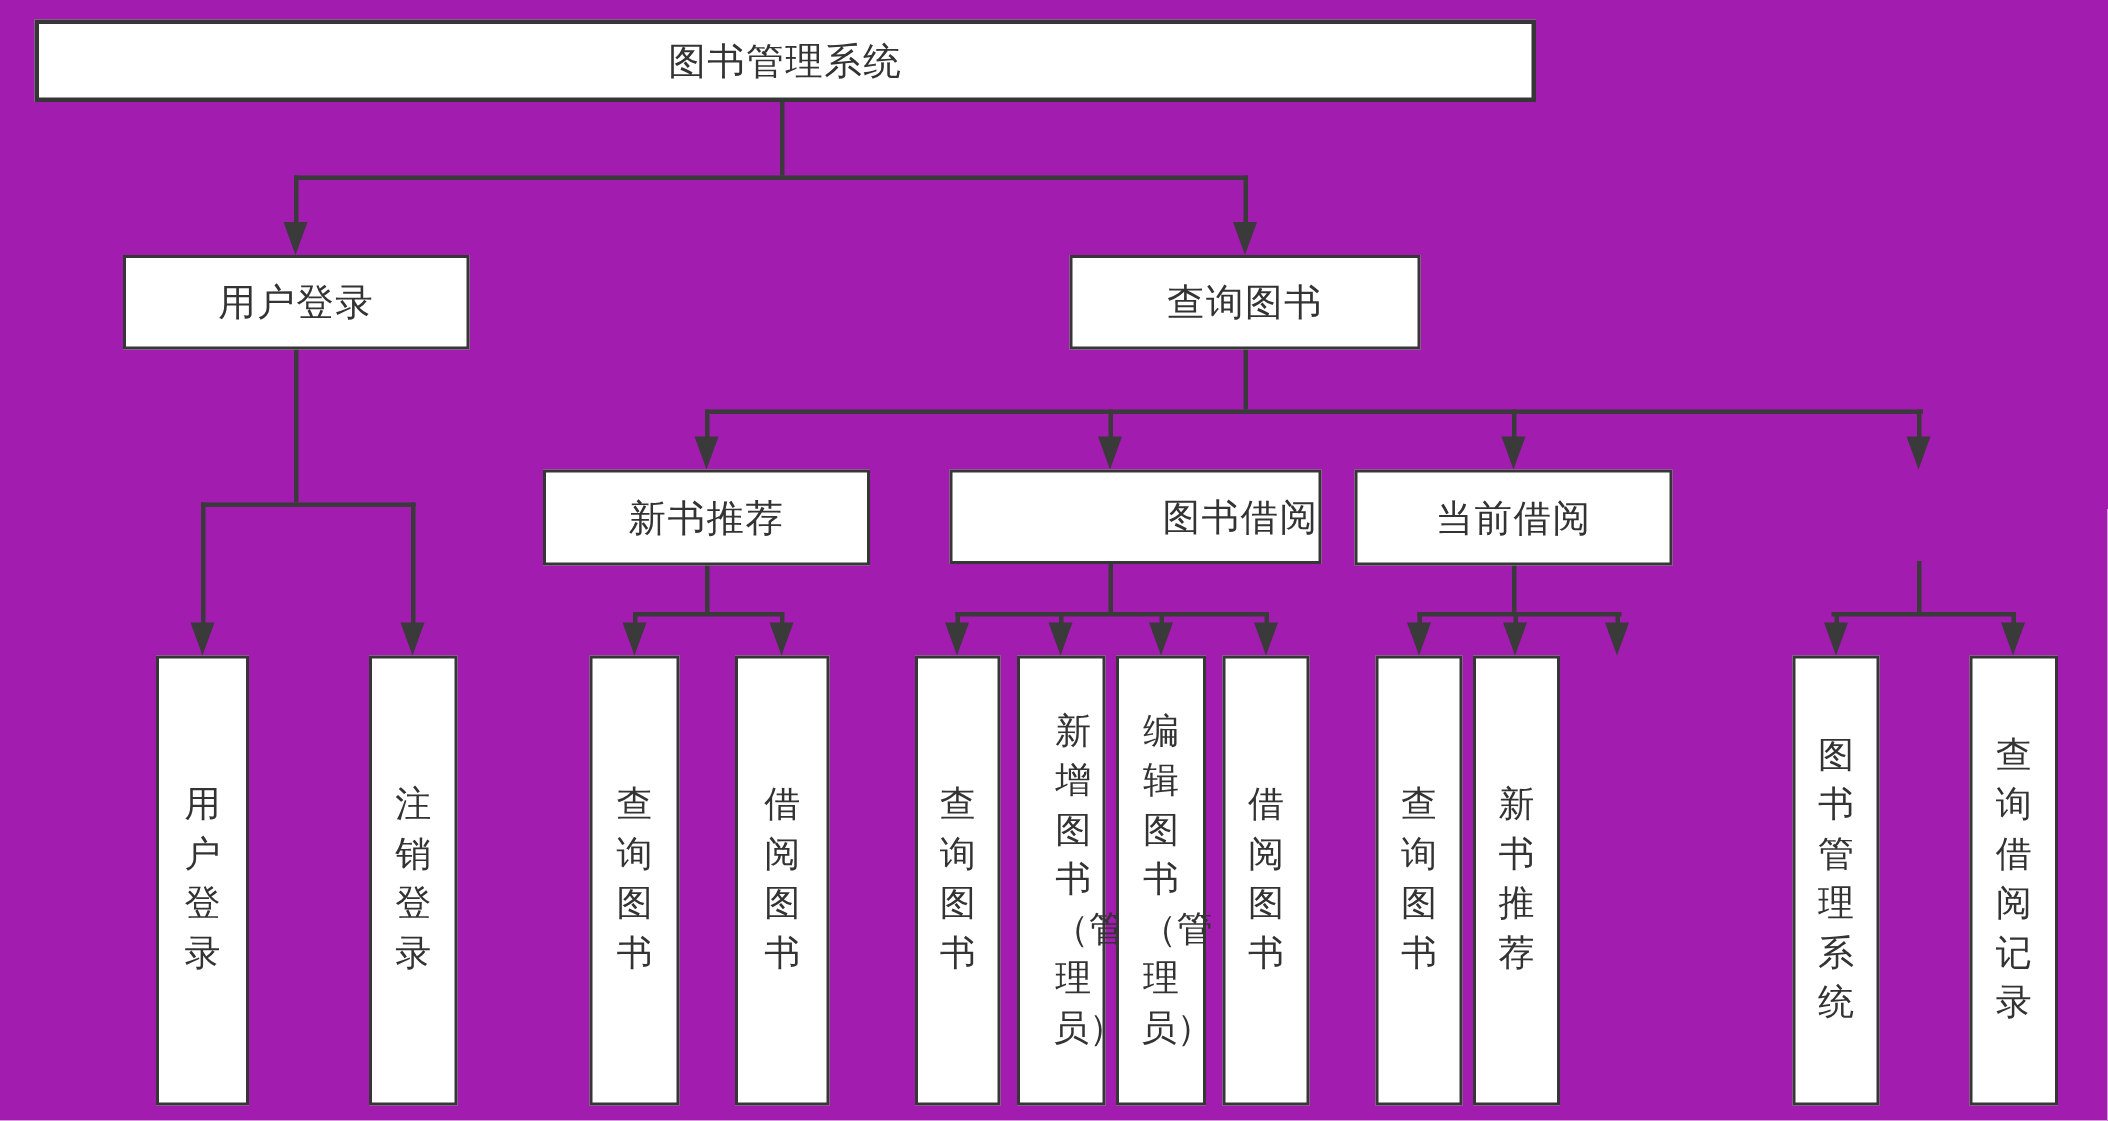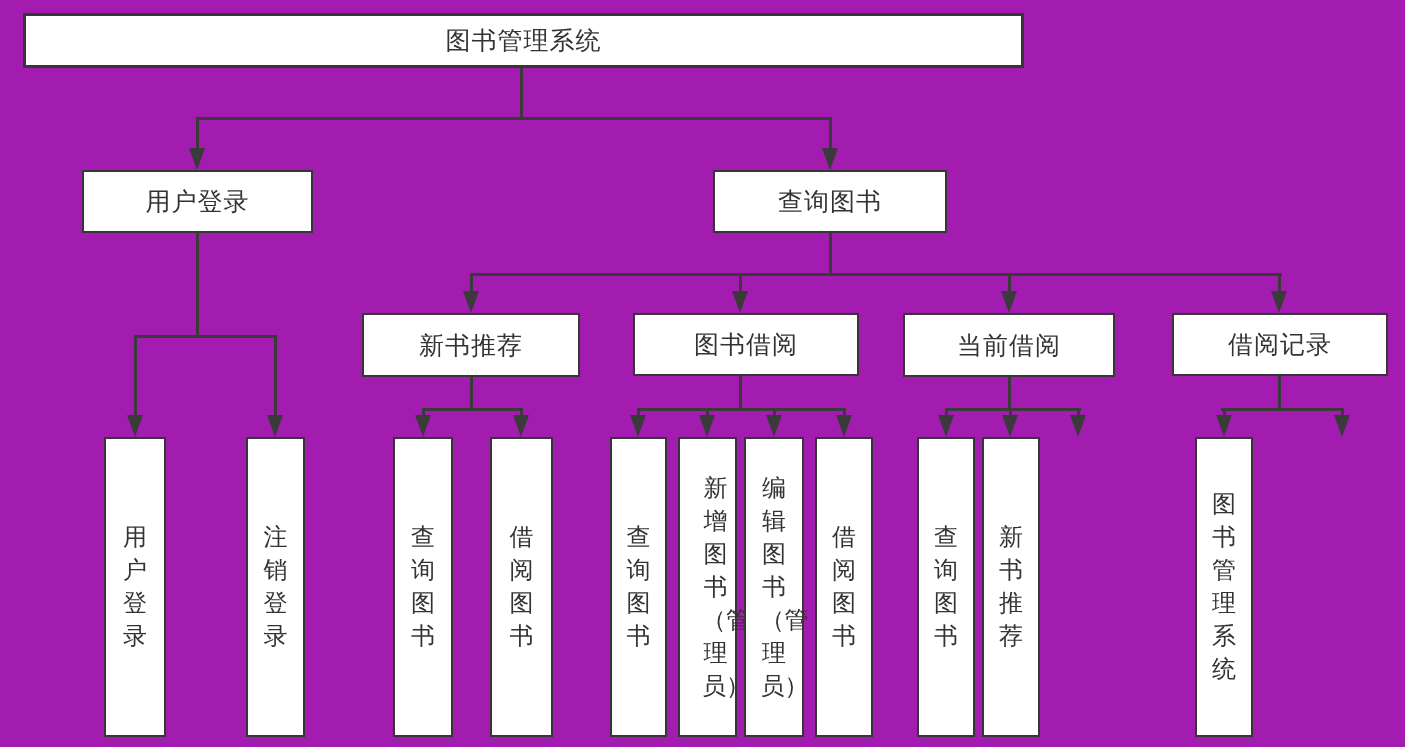--- a/index.html
+++ b/index.html
@@ -106,28 +106,25 @@
   <div class="box" style="left:82px;top:170px;width:231px;height:63px;">
     <span class="hlabel">用户登录</span>
   </div>
   <div class="box" style="left:713px;top:170px;width:234px;height:63px;">
     <span class="hlabel">查询图书</span>
   </div>
 
   <div class="box" style="left:362px;top:313px;width:218px;height:64px;">
     <span class="hlabel">新书推荐</span>
   </div>
-  <div class="box" style="left:633px;top:313px;width:226px;height:63px;">
+  <div class="box" style="left:633px;top:313px;width:248px;height:63px;justify-content:flex-end;">
     <span class="hlabel">图书借阅</span>
   </div>
   <div class="box" style="left:903px;top:313px;width:212px;height:64px;">
     <span class="hlabel">当前借阅</span>
-  </div>
-  <div class="box" style="left:1172px;top:313px;width:216px;height:63px;">
-    <span class="hlabel">借阅记录</span>
   </div>
 
   <div class="box" style="left:104px;top:437px;width:62px;height:300px;">
     <span class="vtext">用户登录</span>
   </div>
   <div class="box" style="left:246px;top:437px;width:59px;height:300px;">
     <span class="vtext">注销登录</span>
   </div>
 
   <div class="box" style="left:393px;top:437px;width:60px;height:300px;">
@@ -153,15 +150,18 @@
   <div class="box" style="left:917px;top:437px;width:58px;height:300px;">
     <span class="vtext">查询图书</span>
   </div>
   <div class="box" style="left:982px;top:437px;width:58px;height:300px;">
     <span class="vtext">新书推荐</span>
   </div>
 
   <div class="box" style="left:1195px;top:437px;width:58px;height:300px;">
     <span class="vtext">图书管理系统</span>
   </div>
+  <div class="box" style="left:1313px;top:437px;width:59px;height:300px;">
+    <span class="vtext">查询借阅记录</span>
+  </div>
 
 
 </div>
 
 </body></html>

